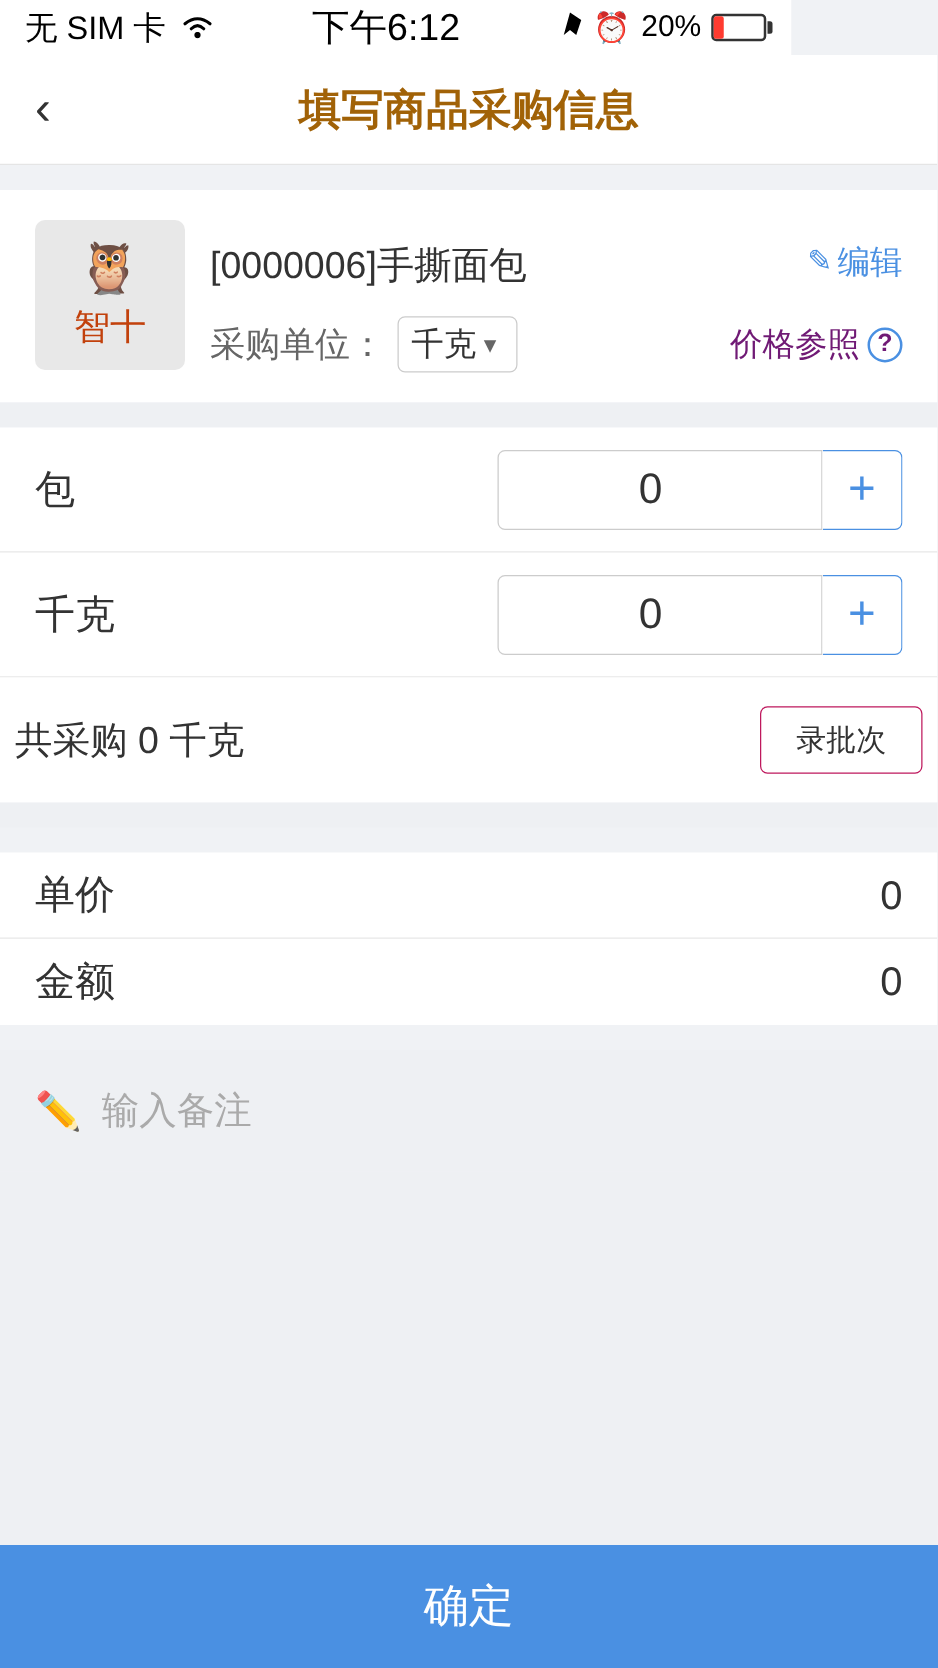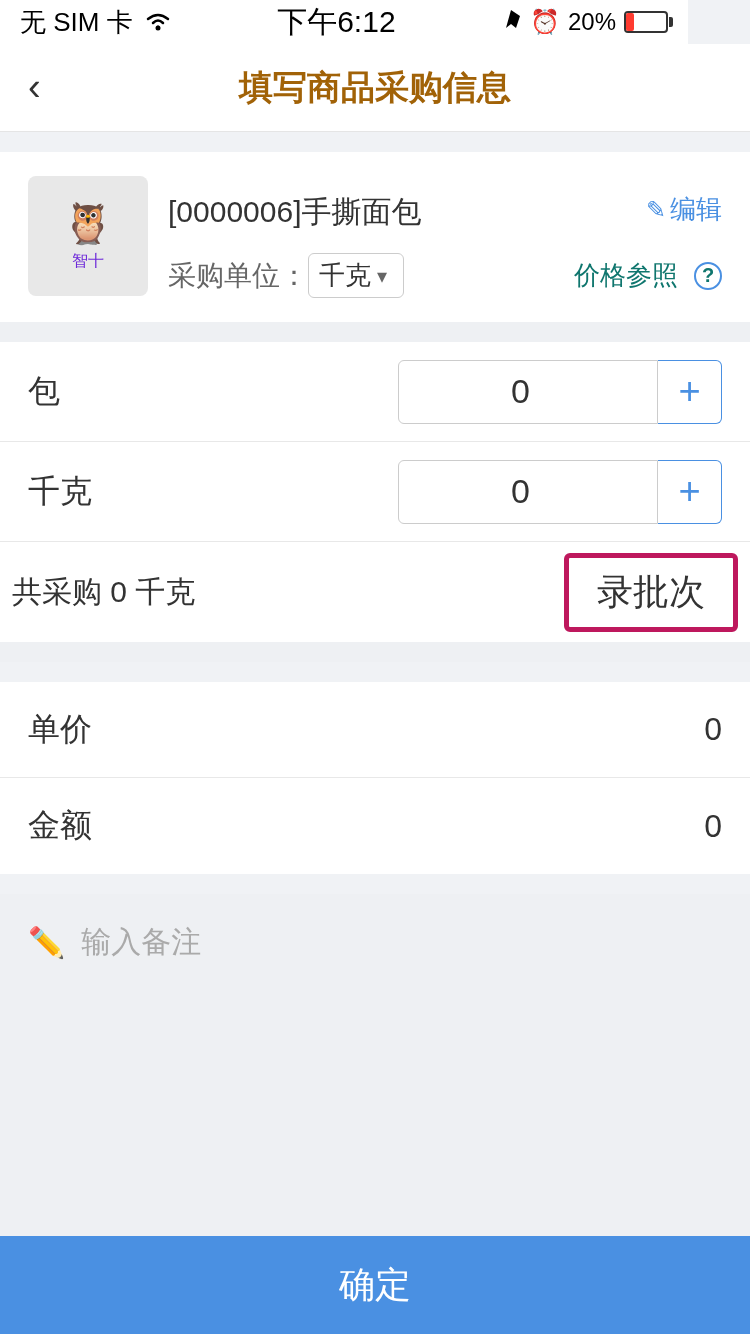--- a/index.html
+++ b/index.html
@@ -8,21 +8,21 @@
       width: 750px;
       min-height: 1334px;
       font-family: -apple-system, "PingFang SC", "Helvetica Neue", Arial, sans-serif;
       background: #f0f2f5;
       font-size: 32px;
       color: #333;
     }
 
     
     .status-bar {
-      width: 688px;
+      width: 633px;
       height: 44px;
       background: #fff;
       display: flex;
       align-items: center;
       justify-content: space-between;
       padding: 0 20px;
       font-size: 26px;
       color: #000;
     }
     .status-left { display: flex; align-items: center; gap: 10px; }
@@ -97,22 +97,22 @@
       flex-direction: column;
       align-items: center;
       justify-content: center;
       flex-shrink: 0;
     }
     .product-img-icon {
       font-size: 40px;
       color: #888;
     }
     .product-img-label {
-      font-size: 16px;
-      color: #6d28d9;
+      font-size: 29px;
+      color: #c2410c;
       margin-top: 4px;
     }
     .product-info {
       flex: 1;
       margin-top: 16px;
     }
     .product-name-row {
       display: flex;
       justify-content: space-between;
       align-items: flex-start;
@@ -152,24 +152,24 @@
       color: #333;
       background: #fff;
       appearance: none;
       cursor: pointer;
       display: flex;
       align-items: center;
       gap: 6px;
     }
     .price-ref {
       font-size: 26px;
-      color: #0f766e;
-      display: flex;
-      align-items: center;
-      gap: 16px;
+      color: #701a75;
+      display: flex;
+      align-items: center;
+      gap: 6px;
     }
     .help-circle {
       width: 28px;
       height: 28px;
       border-radius: 50%;
       border: 2px solid #4a90e2;
       display: inline-flex;
       align-items: center;
       justify-content: center;
       font-size: 20px;
@@ -243,40 +243,40 @@
       justify-content: space-between;
       padding: 0 12px;
       height: 100px;
       background: #fff;
     }
     .summary-text {
       font-size: 30px;
       color: #333;
     }
     .record-btn {
-      border: 5px solid #be185d;
+      border: 1px solid #be185d;
       border-radius: 6px;
       padding: 10px 28px;
-      font-size: 36px;
+      font-size: 24px;
       color: #333;
       background: #fff;
       cursor: pointer;
     }
 
     
     .price-section {
       background: #fff;
       margin-top: 20px;
     }
     .price-row {
       display: flex;
       align-items: center;
       justify-content: space-between;
       padding: 0 28px;
-      height: 96px;
+      height: 69px;
       border-bottom: 1px solid #e8e8e8;
     }
     .price-row:last-child {
       border-bottom: none;
     }
     .price-row-label {
       font-size: 32px;
       color: #333;
     }
     .price-row-value {
@@ -377,21 +377,21 @@
     </div>
     <div class="product-info">
       <div class="product-name-row">
         <span class="product-name">[0000006]手撕面包</span>
         <span class="edit-link">
           <span class="edit-icon">✎</span>
           <span>编辑</span>
         </span>
       </div>
       <div class="product-unit-row">
-        <div style="display:flex;align-items:center;">
+        <div style="display:flex;align-items:center;gap:10px;">
           <span class="unit-label">采购单位：</span>
           <div class="unit-select">
             <span>千克</span>
             <span style="font-size:20px;color:#666;">▾</span>
           </div>
         </div>
         <div class="price-ref">
           <span>价格参照</span>
           <div class="help-circle">?</div>
         </div>

